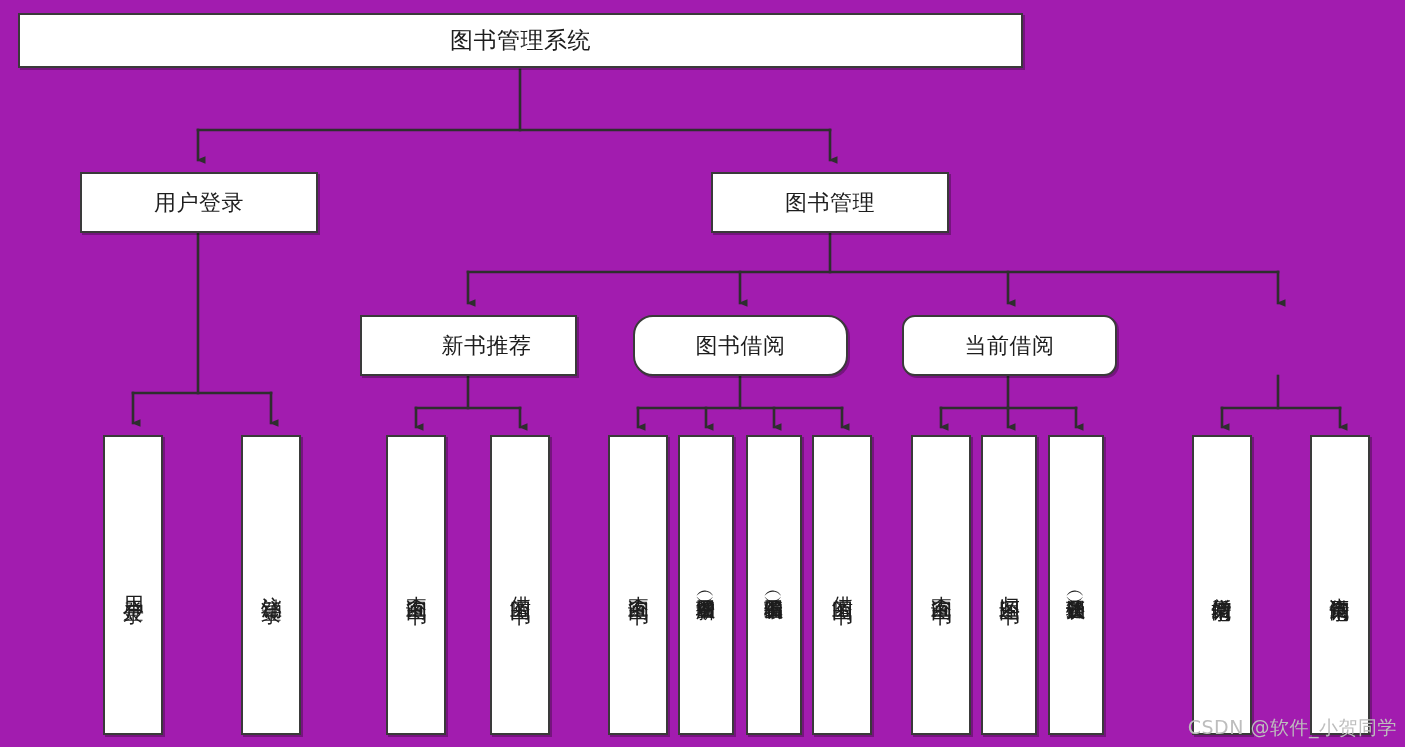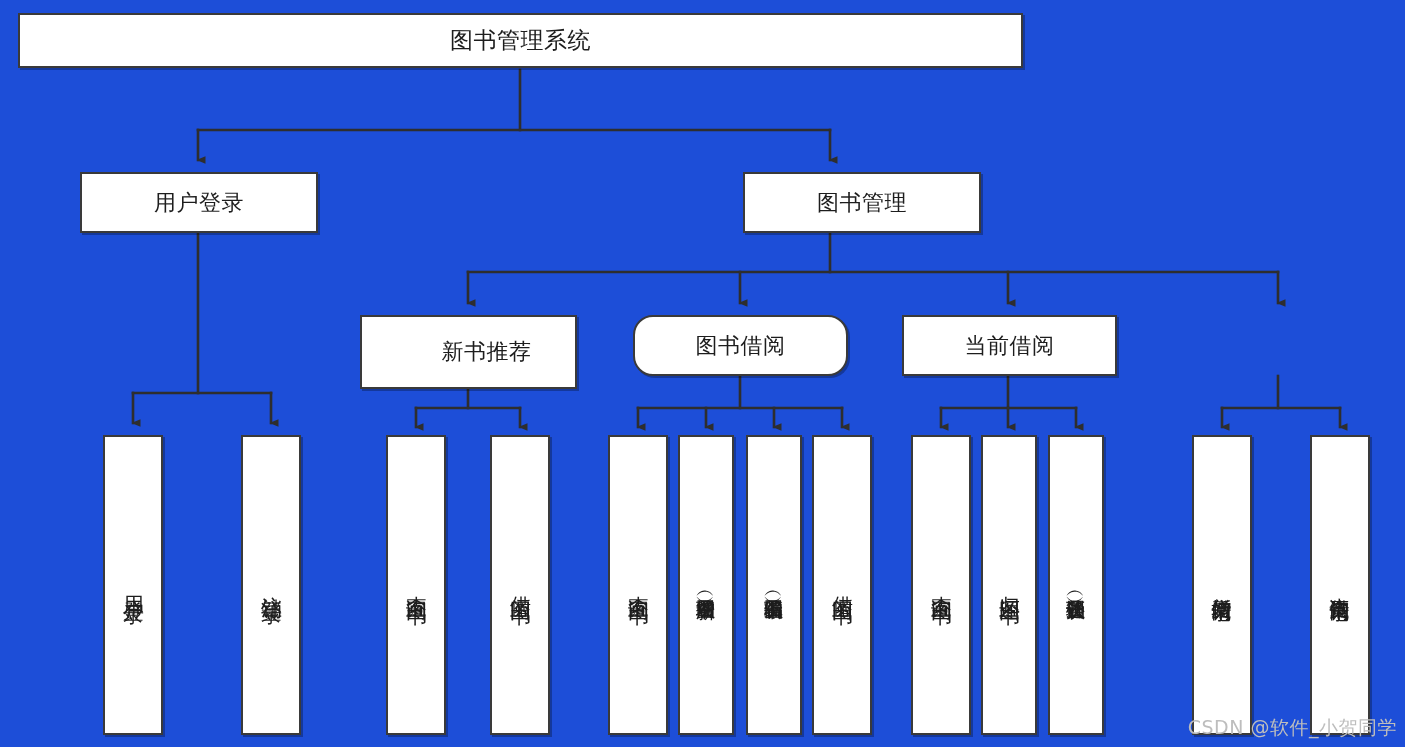--- a/index.html
+++ b/index.html
@@ -8,21 +8,21 @@
     padding: 0;
     background: #ffffff;
   }
   body {
     font-family: "DejaVu Sans", "Liberation Sans", sans-serif;
   }
   #canvas {
     position: relative;
     width: 1405px;
     height: 747px;
-    background: #1d4ed8;
+    background: #a21caf;
     overflow: hidden;
   }
   svg#wires {
     position: absolute;
     left: 0;
     top: 0;
     width: 1405px;
     height: 747px;
     pointer-events: none;
   }
@@ -143,31 +143,31 @@
     </g>
   </svg>
 
   <div class="node horiz root" style="left:18px; top:13px; width:1005px; height:55px;">
     <span class="label">图书管理系统</span>
   </div>
 
   <div class="node horiz" style="left:80px; top:172px; width:238px; height:61px;">
     <span class="label">用户登录</span>
   </div>
-  <div class="node horiz" style="left:711px; top:172px; width:238px; height:61px;margin-left:32px;">
+  <div class="node horiz" style="left:711px; top:172px; width:238px; height:61px;">
     <span class="label">图书管理</span>
   </div>
 
-  <div class="node horiz" style="left:360px; top:315px; width:217px; height:74px;padding-left:36px;">
+  <div class="node horiz" style="left:360px; top:315px; width:217px; height:61px;padding-left:36px;">
     <span class="label">新书推荐</span>
   </div>
   <div class="node horiz" style="left:633px; top:315px; width:215px; height:61px;border-radius:20px;">
     <span class="label">图书借阅</span>
   </div>
-  <div class="node horiz" style="left:902px; top:315px; width:215px; height:61px;">
+  <div class="node horiz" style="left:902px; top:315px; width:215px; height:61px;border-radius:13px;">
     <span class="label">当前借阅</span>
   </div>
 
   <div class="node vert" style="left:103px; top:435px; width:60px; height:300px;">
     <span class="label">用户登录</span>
   </div>
   <div class="node vert" style="left:241px; top:435px; width:60px; height:300px;">
     <span class="label">注销登录</span>
   </div>
 

